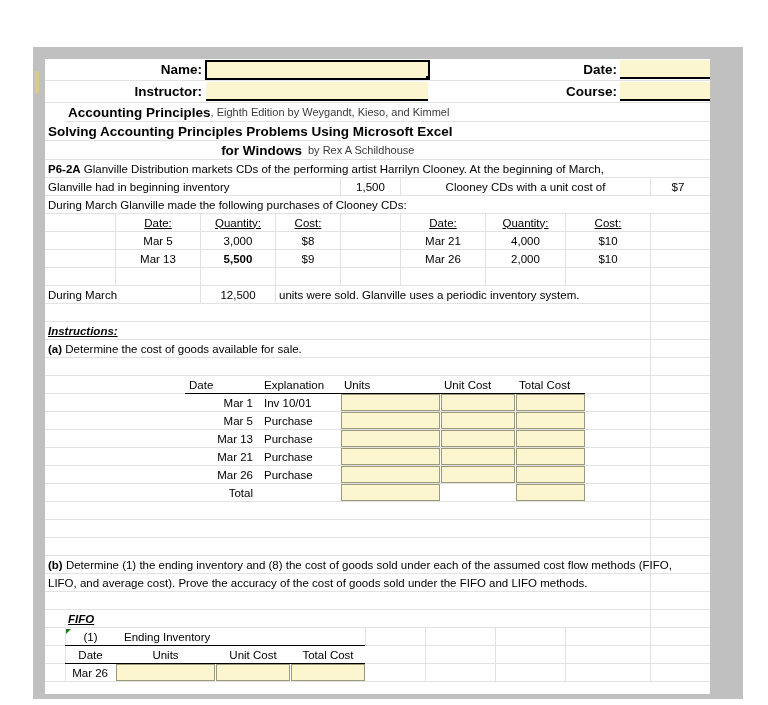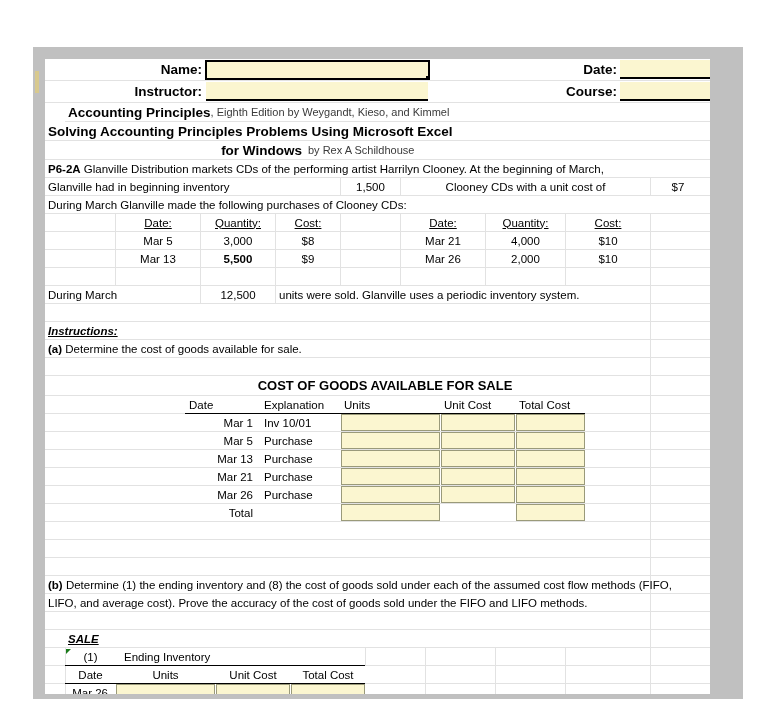--- a/index.html
+++ b/index.html
@@ -233,24 +233,20 @@
       <div class="vline" style="left:605px;"></div>
       <div class="cell" style="left:0;width:600px;">
         <span class="bold">(a)</span>&nbsp;<span>Determine the cost of goods available for sale.</span>
       </div>
     </div>
 
     <div class="row">
       <div class="vline" style="left:605px;"></div>
     </div>
 
-    <div class="row" style="height:20px;">
-      <div class="vline" style="left:605px;"></div>
-      <div class="cell c-c" style="left:140px;width:400px;font-size:13px;font-weight:bold;">COST OF GOODS AVAILABLE FOR SALE</div>
-    </div>
 
     <div class="row">
       <div class="vline" style="left:605px;"></div>
       <div class="hr-thin" style="left:140px;top:17px;width:400px;"></div>
       <div class="cell" style="left:141px;width:74px;">Date</div>
       <div class="cell" style="left:216px;width:79px;">Explanation</div>
       <div class="cell" style="left:296px;width:99px;">Units</div>
       <div class="cell" style="left:396px;width:74px;">Unit Cost</div>
       <div class="cell" style="left:471px;width:69px;">Total Cost</div>
     </div>
@@ -323,21 +319,21 @@
       <div class="vline" style="left:605px;"></div>
       <div class="cell" style="left:0;width:660px;text-align:center;">LIFO, and average cost). Prove the accuracy of the cost of goods sold under the FIFO and LIFO methods.</div>
     </div>
 
     <div class="row">
       <div class="vline" style="left:605px;"></div>
     </div>
 
     <div class="row">
       <div class="vline" style="left:605px;"></div>
-      <div class="cell bold ital ul" style="left:20px;width:120px;">SALE</div>
+      <div class="cell bold ital ul" style="left:20px;width:120px;">FIFO</div>
     </div>
 
     <div class="row">
       <div class="green-tri" style="left:21px;top:1px;"></div>
       <div class="vline" style="left:20px;"></div>
       <div class="vline" style="left:320px;"></div>
       <div class="vline" style="left:380px;"></div>
       <div class="vline" style="left:450px;"></div>
       <div class="vline" style="left:520px;"></div>
       <div class="vline" style="left:605px;"></div>

